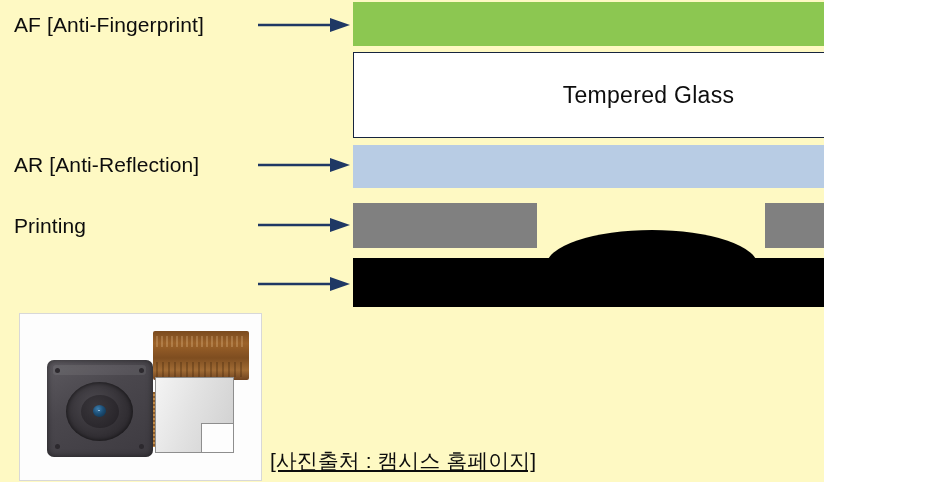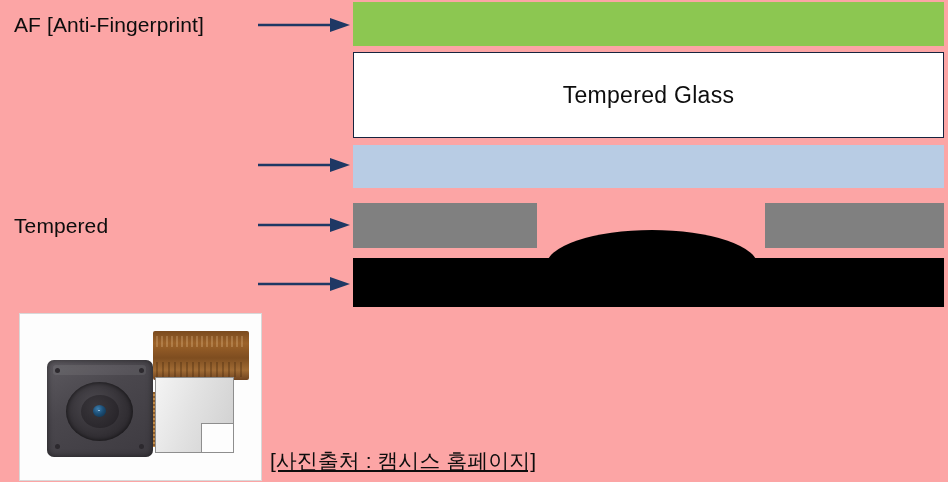--- a/index.html
+++ b/index.html
@@ -5,23 +5,23 @@
   html, body {
     margin: 0;
     padding: 0;
     background: #ffffff;
   }
   body {
     font-family: "Liberation Sans", sans-serif;
   }
   #canvas {
     position: relative;
-    width: 948px;
+    width: 824px;
     height: 482px;
-    background: #fca5a5;
+    background: #fef9c3;
     overflow: hidden;
   }
 
   
   .layer-label {
     position: absolute;
     font-family: "Liberation Sans", sans-serif;
     font-size: 21px;
     color: #0d0d0d;
     white-space: nowrap;
@@ -217,22 +217,23 @@
     white-space: nowrap;
   }
 </style>
 </head>
 <body>
 
 <div id="canvas">
 
   <div class="layer-label" style="left:14px; top:13px;">AF [Anti-Fingerprint]</div>
 
-
-  <div class="layer-label" style="left:14px; top:214px;">Tempered</div>
+  <div class="layer-label" style="left:14px; top:153px;">AR [Anti-Reflection]</div>
+
+  <div class="layer-label" style="left:14px; top:214px;">Printing</div>
 
 
   <div class="arrow" style="left:258px; top:16px; width:92px;">
     <svg width="92" height="18" viewBox="0 0 92 18">
       <line x1="0" y1="9" x2="76" y2="9" stroke="#1F3864" stroke-width="2.6"></line>
       <polygon points="72,2 92,9 72,16" fill="#1F3864"></polygon>
     </svg>
   </div>
 
   <div class="arrow" style="left:258px; top:156px; width:92px;">

